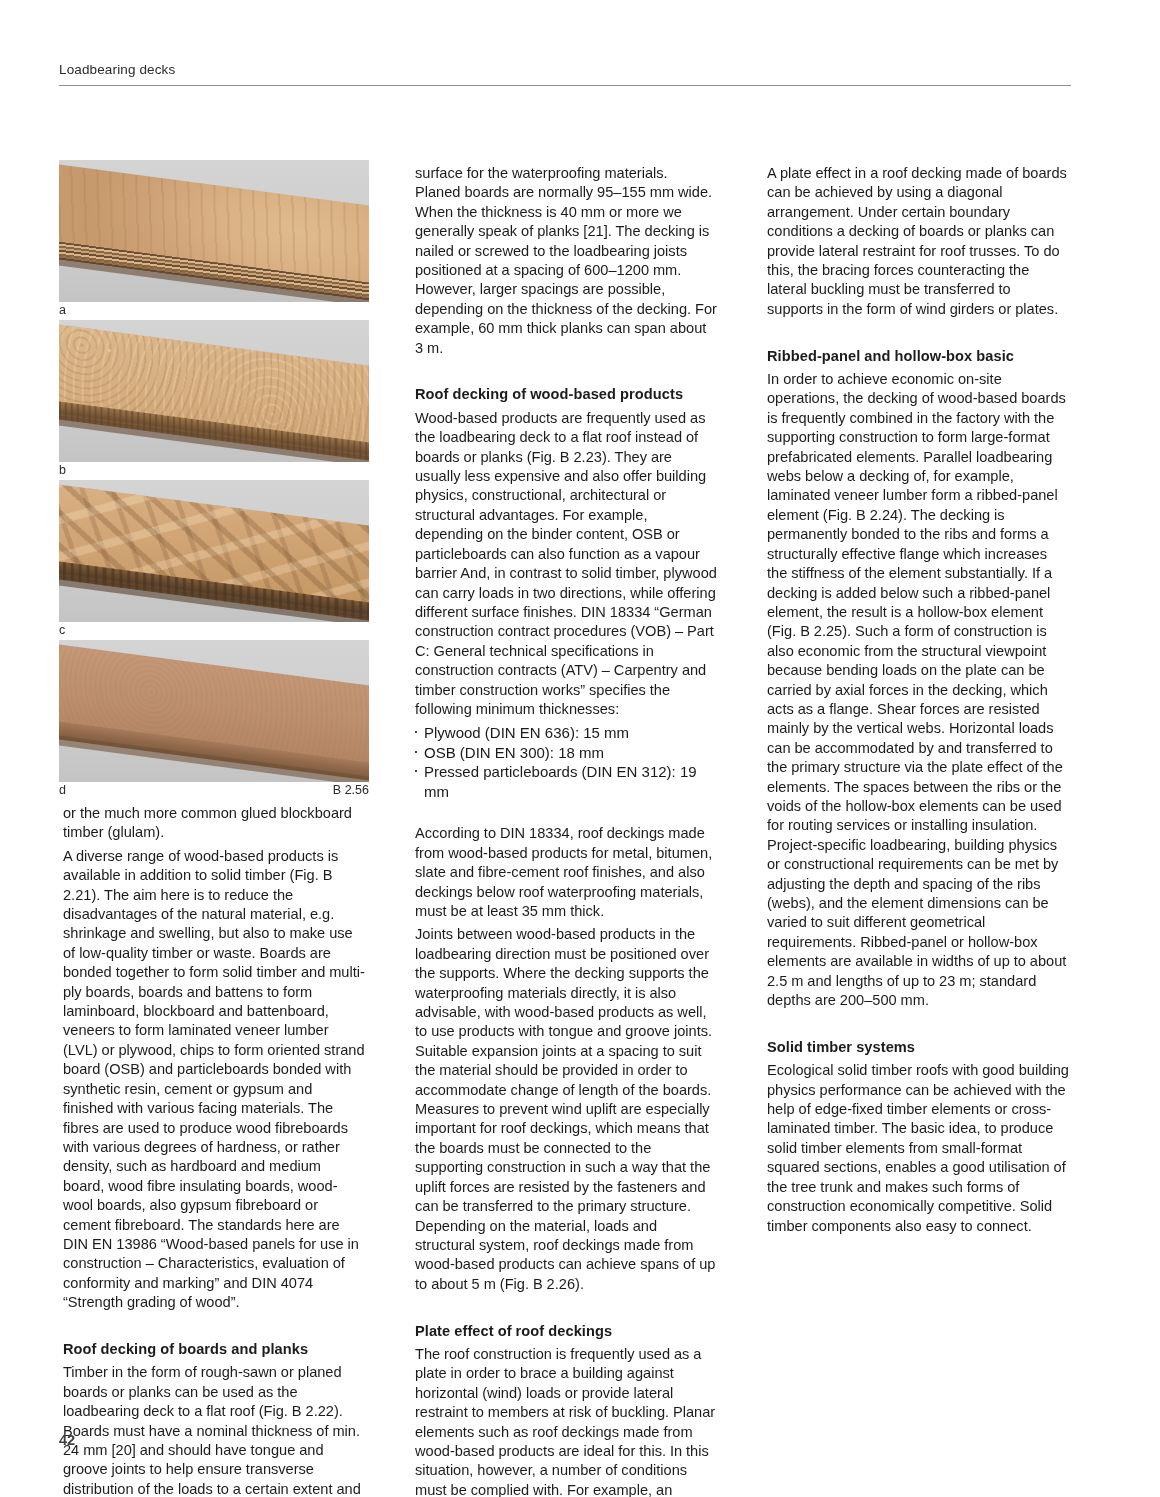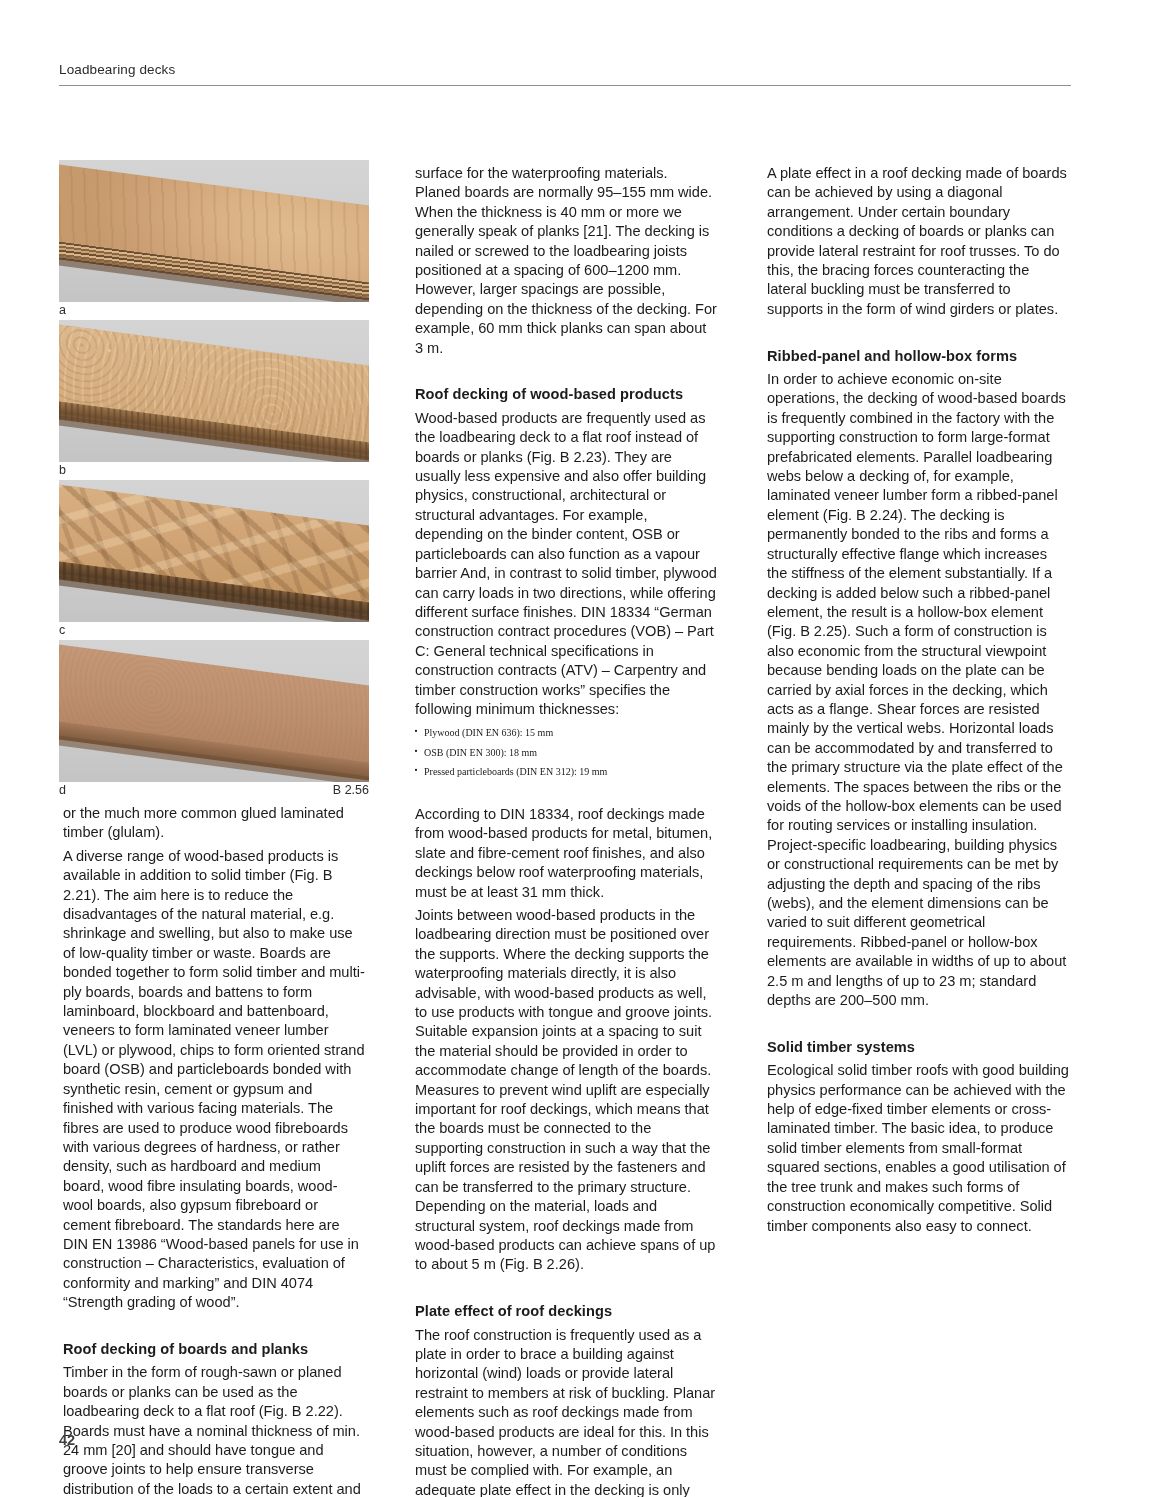--- a/index.html
+++ b/index.html
@@ -73,25 +73,24 @@
   }
   .gap {
     height: 19.4px;
   }
   ul.speclist {
     margin: 0;
     padding: 0;
     list-style: none;
   }
   ul.speclist li {
-    font-size: 10px;
+    font-size: 15px;
     line-height: 19.4px;
     padding-left: 13px;
     position: relative;
-    font-family: Liberation Serif, serif;
   }
   ul.speclist li::before {
     content: "\00B7";
     position: absolute;
     left: 2px;
     top: -1px;
     font-size: 18px;
     line-height: 19.4px;
   }
 
@@ -280,49 +279,49 @@
               <div class="edge2"></div>
           </div>
         </div>
         <div class="figcaplabel">
           <span>d</span>
           <span class="right">B 2.56</span>
         </div>
 
       </div>
 
-      <p class="para">or the much more common glued laminated timber (glulam).</p>
+      <p class="para">or the much more common glued blockboard timber (glulam).</p>
       <p class="para">A diverse range of wood-based products is available in addition to solid timber (Fig. B 2.21). The aim here is to reduce the disadvantages of the natural material, e.g. shrinkage and swelling, but also to make use of low-quality timber or waste. Boards are bonded together to form solid timber and multi-ply boards, boards and battens to form laminboard, blockboard and battenboard, veneers to form laminated veneer lumber (LVL) or plywood, chips to form oriented strand board (OSB) and particleboards bonded with synthetic resin, cement or gypsum and finished with various facing materials. The fibres are used to produce wood fibreboards with various degrees of hardness, or rather density, such as hardboard and medium board, wood fibre insulating boards, wood-wool boards, also gypsum fibreboard or cement fibreboard. The standards here are DIN EN 13986 “Wood-based panels for use in construction – Characteristics, evaluation of conformity and marking” and DIN 4074 “Strength grading of wood”.</p>
       <div class="gap"></div>
       <p class="subhead">Roof decking of boards and planks</p>
       <p class="para">Timber in the form of rough-sawn or planed boards or planks can be used as the loadbearing deck to a flat roof (Fig. B 2.22). Boards must have a nominal thickness of min. 24 mm [20] and should have tongue and groove joints to help ensure transverse distribution of the loads to a certain extent and to create a level</p>
     </div>
 
     <div class="col">
       <p class="para">surface for the waterproofing materials. Planed boards are normally 95–155 mm wide. When the thickness is 40 mm or more we generally speak of planks [21]. The decking is nailed or screwed to the loadbearing joists positioned at a spacing of 600–1200 mm. However, larger spacings are possible, depending on the thickness of the decking. For example, 60 mm thick planks can span about 3 m.</p>
       <div class="gap"></div>
       <p class="subhead">Roof decking of wood-based products</p>
       <p class="para">Wood-based products are frequently used as the loadbearing deck to a flat roof instead of boards or planks (Fig. B 2.23). They are usually less expensive and also offer building physics, constructional, architectural or structural advantages. For example, depending on the binder content, OSB or particleboards can also function as a vapour barrier And, in contrast to solid timber, plywood can carry loads in two directions, while offering different surface finishes. DIN 18334 “German construction contract procedures (VOB) – Part C: General technical specifications in construction contracts (ATV) – Carpentry and timber construction works” specifies the following minimum thicknesses:</p>
       <ul class="speclist">
         <li>Plywood (DIN EN 636): 15 mm</li>
         <li>OSB (DIN EN 300): 18 mm</li>
         <li>Pressed particleboards (DIN EN 312): 19 mm</li>
       </ul>
       <div class="gap"></div>
-      <p class="para">According to DIN 18334, roof deckings made from wood-based products for metal, bitumen, slate and fibre-cement roof finishes, and also deckings below roof waterproofing materials, must be at least 31 mm thick.</p>
+      <p class="para">According to DIN 18334, roof deckings made from wood-based products for metal, bitumen, slate and fibre-cement roof finishes, and also deckings below roof waterproofing materials, must be at least 35 mm thick.</p>
       <p class="para">Joints between wood-based products in the loadbearing direction must be positioned over the supports. Where the decking supports the waterproofing materials directly, it is also advisable, with wood-based products as well, to use products with tongue and groove joints. Suitable expansion joints at a spacing to suit the material should be provided in order to accommodate change of length of the boards. Measures to prevent wind uplift are especially important for roof deckings, which means that the boards must be connected to the supporting construction in such a way that the uplift forces are resisted by the fasteners and can be transferred to the primary structure. Depending on the material, loads and structural system, roof deckings made from wood-based products can achieve spans of up to about 5 m (Fig. B 2.26).</p>
       <div class="gap"></div>
       <p class="subhead">Plate effect of roof deckings</p>
       <p class="para">The roof construction is frequently used as a plate in order to brace a building against horizontal (wind) loads or provide lateral restraint to members at risk of buckling. Planar elements such as roof deckings made from wood-based products are ideal for this. In this situation, however, a number of conditions must be complied with. For example, an adequate plate effect in the decking is only possible when the joints between the wood-based products themselves and between the wood-based products and the loadbearing construction can resist</p>
     </div>
 
     <div class="col">
       <p class="para">A plate effect in a roof decking made of boards can be achieved by using a diagonal arrangement. Under certain boundary conditions a decking of boards or planks can provide lateral restraint for roof trusses. To do this, the bracing forces counteracting the lateral buckling must be transferred to supports in the form of wind girders or plates.</p>
       <div class="gap"></div>
-      <p class="subhead">Ribbed-panel and hollow-box forms</p>
+      <p class="subhead">Ribbed-panel and hollow-box basic</p>
       <p class="para">In order to achieve economic on-site operations, the decking of wood-based boards is frequently combined in the factory with the supporting construction to form large-format prefabricated elements. Parallel loadbearing webs below a decking of, for example, laminated veneer lumber form a ribbed-panel element (Fig. B 2.24). The decking is permanently bonded to the ribs and forms a structurally effective flange which increases the stiffness of the element substantially. If a decking is added below such a ribbed-panel element, the result is a hollow-box element (Fig. B 2.25). Such a form of construction is also economic from the structural viewpoint because bending loads on the plate can be carried by axial forces in the decking, which acts as a flange. Shear forces are resisted mainly by the vertical webs. Horizontal loads can be accommodated by and transferred to the primary structure via the plate effect of the elements. The spaces between the ribs or the voids of the hollow-box elements can be used for routing services or installing insulation. Project-specific loadbearing, building physics or constructional requirements can be met by adjusting the depth and spacing of the ribs (webs), and the element dimensions can be varied to suit different geometrical requirements. Ribbed-panel or hollow-box elements are available in widths of up to about 2.5 m and lengths of up to 23 m; standard depths are 200–500 mm.</p>
       <div class="gap"></div>
       <p class="subhead">Solid timber systems</p>
       <p class="para">Ecological solid timber roofs with good building physics performance can be achieved with the help of edge-fixed timber elements or cross-laminated timber. The basic idea, to produce solid timber elements from small-format squared sections, enables a good utilisation of the tree trunk and makes such forms of construction economically competitive. Solid timber components also easy to connect.</p>
     </div>
 
   </div>
 
   <div class="folio">42</div>
 

